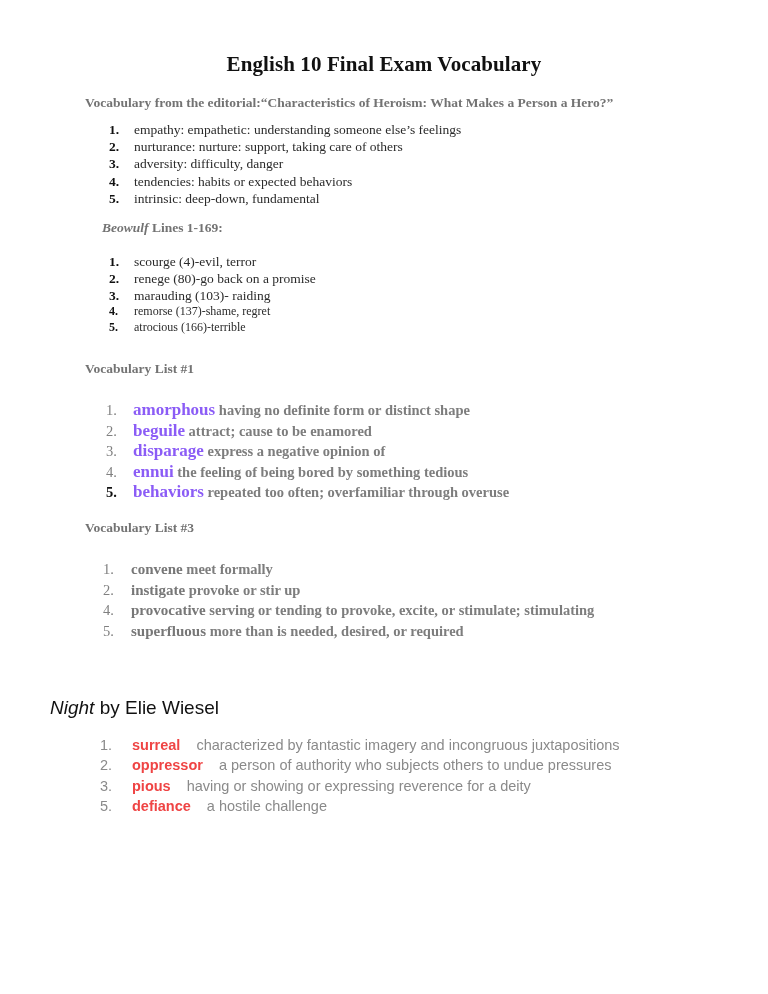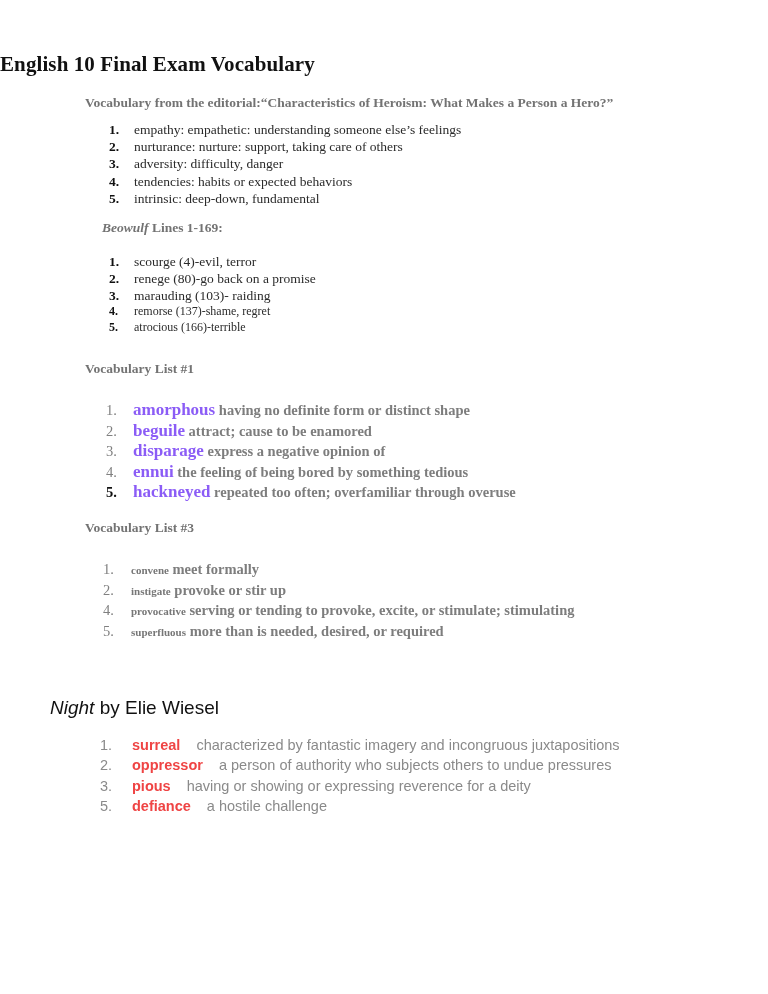--- a/index.html
+++ b/index.html
@@ -1,18 +1,18 @@
 <!DOCTYPE html>
 <html><head>
 <meta charset="utf-8">
 <style>
   html, body { margin: 0; padding: 0; background: #ffffff; }
   body { width: 768px; height: 994px; position: relative; overflow: hidden; font-family: "DejaVu Serif", "Liberation Serif", serif; color: #1a1a1a; }
   .page { position: absolute; left: 0; top: 0; width: 768px; height: 994px; }
-  .title { position: absolute; top: 52px; left: 0; width: 768px; text-align: left; font-family: "Liberation Serif", serif; font-weight: bold; font-size: 21px; color: #111; letter-spacing: 0.1px; }
+  .title { position: absolute; top: 52px; left: 0; width: 768px; text-align: center; font-family: "Liberation Serif", serif; font-weight: bold; font-size: 21px; color: #111; letter-spacing: 0.1px; }
   .sec-head { position: absolute; left: 85px; font-family: "Liberation Serif", serif; font-weight: bold; font-size: 13.5px; color: #737373; white-space: nowrap; }
   .sec-head i { font-style: italic; }
   .list { position: absolute; margin: 0; padding: 0; list-style: none; }
   .list li { white-space: nowrap; position: relative; }
   .num { display: inline-block; }
 
   
   .l-edit { left: 109px; top: 121px; font-family: "Liberation Serif", serif; font-size: 13.5px; color: #2a2a2a; }
   .l-edit li { height: 17.2px; line-height: 17.2px; }
   .l-edit .num { width: 25px; font-weight: bold; color: #111; }
@@ -28,21 +28,21 @@
   .l-v1 li { height: 20.5px; line-height: 20.5px; font-size: 14.5px; }
   .l-v1 .num { width: 27px; font-weight: normal; color: #808080; font-size: 14.5px; }
   .l-v1 .num.dark { color: #111; font-weight: bold; }
   .l-v1 .word { font-size: 17px; color: #8b5cf6; }
   .l-v1 .def { font-size: 14.5px; color: #7d7d7d; }
 
   
   .l-v3 { left: 103px; top: 559px; font-family: "Liberation Serif", serif; font-weight: bold; color: #7a7a7a; }
   .l-v3 li { height: 20.5px; line-height: 20.5px; font-size: 14.5px; }
   .l-v3 .num { width: 28px; font-weight: normal; color: #808080; }
-  .l-v3 .word { font-size: 11px; color: #777; }
+  .l-v3 .word { font-size: 15px; color: #777; }
   .l-v3 .def { font-size: 14.5px; color: #7d7d7d; }
 
   
   .night-head { position: absolute; left: 50px; top: 697px; font-family: "Liberation Sans", sans-serif; font-size: 19px; color: #111; white-space: nowrap; }
   .night-head i { font-style: italic; }
   .l-night { left: 100px; top: 735px; font-family: "Liberation Sans", sans-serif; color: #8a8a8a; }
   .l-night li { height: 20.3px; line-height: 20.3px; font-size: 14.5px; }
   .l-night .num { width: 32px; color: #8a8a8a; }
   .l-night .word { font-weight: bold; color: #ef4444; }
   .l-night .def { color: #8a8a8a; margin-left: 12px; }
@@ -71,21 +71,21 @@
     <li class="small"><span class="num">4.</span><span>remorse (137)-shame, regret</span></li>
     <li class="small"><span class="num">5.</span><span>atrocious (166)-terrible</span></li>
   </ol>
 
   <div class="sec-head" style="top:361px;">Vocabulary List #1</div>
   <ol class="list l-v1">
     <li><span class="num">1.</span><span class="word">amorphous</span><span class="def"> having no definite form or distinct shape</span></li>
     <li><span class="num">2.</span><span class="word">beguile</span><span class="def"> attract; cause to be enamored</span></li>
     <li><span class="num">3.</span><span class="word">disparage</span><span class="def"> express a negative opinion of</span></li>
     <li><span class="num">4.</span><span class="word">ennui</span><span class="def"> the feeling of being bored by something tedious</span></li>
-    <li><span class="num dark">5.</span><span class="word">hackneyed</span><span class="def"> repeated too often; overfamiliar through overuse</span></li>
+    <li><span class="num dark">5.</span><span class="word">behaviors</span><span class="def"> repeated too often; overfamiliar through overuse</span></li>
   </ol>
 
   <div class="sec-head" style="top:520px;">Vocabulary List #3</div>
   <ol class="list l-v3">
     <li><span class="num">1.</span><span class="word">convene</span><span class="def"> meet formally</span></li>
     <li><span class="num">2.</span><span class="word">instigate</span><span class="def"> provoke or stir up</span></li>
     <li><span class="num">4.</span><span class="word">provocative</span><span class="def"> serving or tending to provoke, excite, or stimulate; stimulating</span></li>
     <li><span class="num">5.</span><span class="word">superfluous</span><span class="def"> more than is needed, desired, or required</span></li>
   </ol>
 

